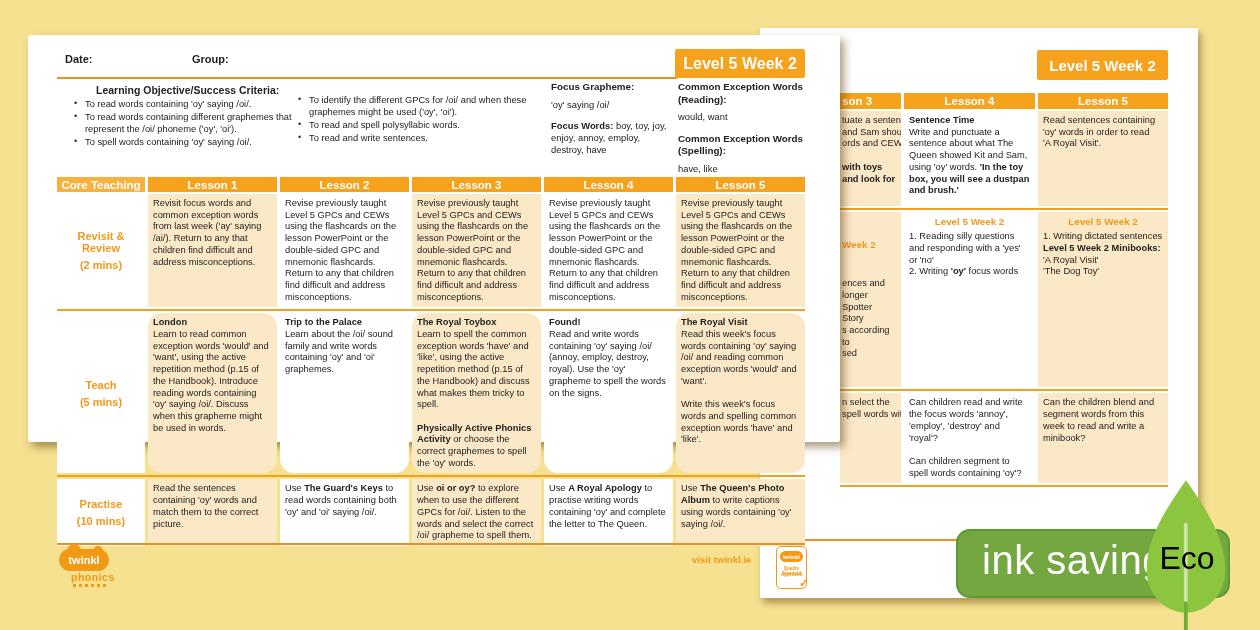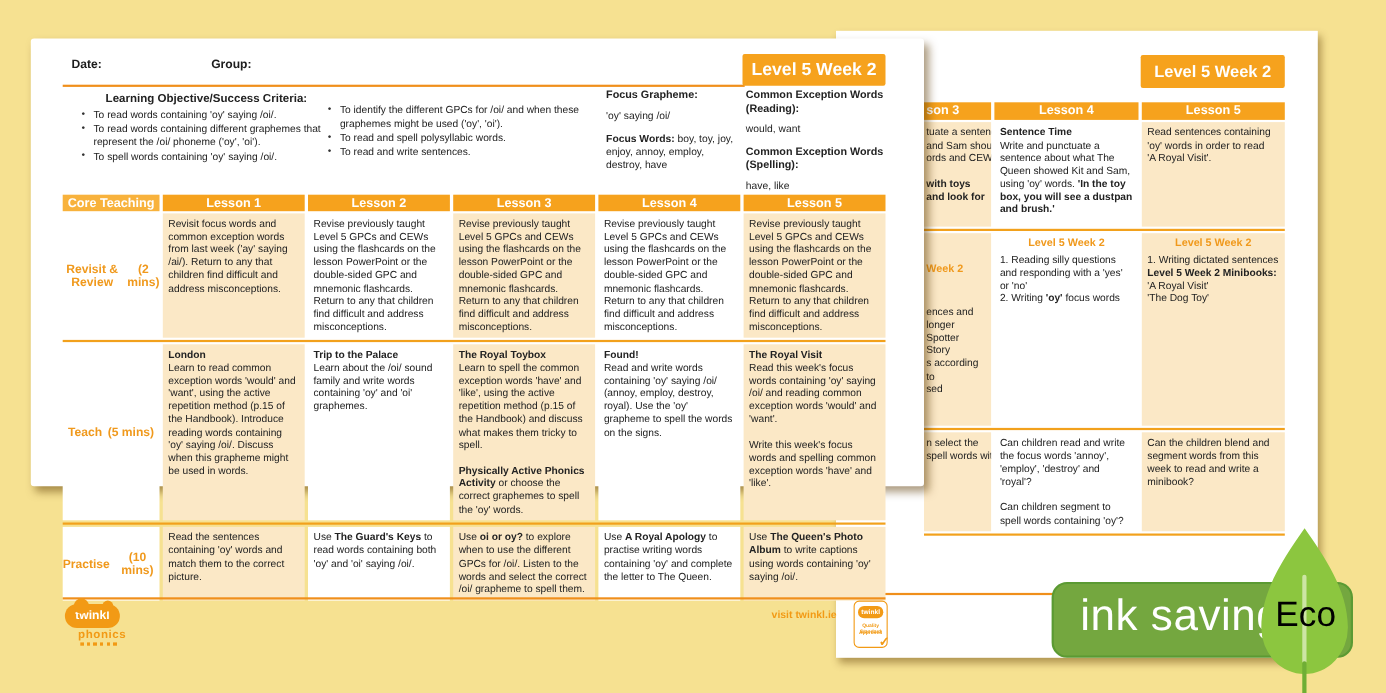--- a/index.html
+++ b/index.html
@@ -55,27 +55,27 @@
   .t-row { display:grid; grid-template-columns:88px 129px 129px 129px 129px 129px; column-gap:3px; }
   .t-row + .t-row { margin-top:2px; }
   .t-row.rule { border-top:2px solid #F2A11C; padding-top:2px; margin-top:2px; }
   .h-cell {
     background:#F6A21D; color:#fff; font-weight:bold; font-size:11.5px;
     height:15px; display:flex; align-items:center; justify-content:center;
   }
   .h-cell.first { background:#F8B23C; }
   .lbl-cell {
     background:#fff; color:#F0991C; font-weight:bold; font-size:11px;
-    display:flex; flex-direction:row; align-items:center; justify-content:center;
+    display:flex; flex-direction:column; align-items:center; justify-content:center;
     text-align:center; gap:5px;
   }
   .d-cell { font-size:9.3px; line-height:1.26; padding:4px 5px; background:#fff; }
   .d-cell.cream { background:#FBE8C6; }
   .r1 .d-cell { min-height:96px; }
-  .r2 .d-cell { min-height:142px; }
+  .r2 .d-cell { min-height:142px;border-radius:14px; }
   .r3 .d-cell { min-height:62px; }
 
   
   .bp-table { position:absolute; left:80px; top:65px; width:328px; }
   .b-row { display:grid; grid-template-columns:61px 131px 130px; column-gap:3px; }
   .b-row + .b-row { margin-top:2px; }
   .b-row.rule { border-top:2px solid #F2A11C; padding-top:2px; margin-top:2px; }
   .b-row.endrule { border-bottom:2.5px solid #F2A11C; padding-bottom:2px; }
   .bh-cell {
     background:#F6A21D; color:#fff; font-weight:bold; font-size:11.5px;
@@ -98,21 +98,21 @@
     border-radius:11px; color:#fff; font-weight:bold; font-size:11px;
     display:flex; align-items:center; justify-content:center;
   }
   .tp-cloud::before { content:""; position:absolute; left:8px; top:-5px; width:14px; height:14px; background:#F29A15; border-radius:50%; }
   .tp-cloud::after  { content:""; position:absolute; right:6px; top:-3px; width:10px; height:10px; background:#F29A15; border-radius:50%; }
   .tp-word { position:absolute; left:12px; top:22px; color:#F29A15; font-weight:bold; font-size:10.5px; letter-spacing:.5px; }
   .tp-dots { position:absolute; left:14px; top:35px; width:36px; height:3px;
              background:repeating-linear-gradient(90deg,#F29A15 0 3px,transparent 3px 6px); }
 
   
-  .visit { position:absolute; left:664px; top:519px; width:78px; text-align:center;
+  .visit { position:absolute; left:664px; top:519px; width:78px; text-align:left;
            color:#F29A15; font-weight:bold; font-size:9.5px; }
   .q-badge { position:absolute; left:748px; top:511px; width:31px; height:43px;
              border:1.5px solid #F29A15; border-radius:5px; background:#fff; }
   .q-cloud { position:absolute; left:3px; top:4px; width:23px; height:11px; background:#F29A15;
              border-radius:6px; color:#fff; font-weight:bold; font-size:6px;
              display:flex; align-items:center; justify-content:center; }
   .q-line { position:absolute; left:0; width:100%; text-align:center; color:#F29A15;
             font-size:4.5px; font-weight:bold; }
   .q-l1 { top:19px; } .q-l2 { top:25px; }
   .q-check { position:absolute; right:-3px; bottom:-2px; color:#F29A15; font-size:12px; font-weight:bold;

